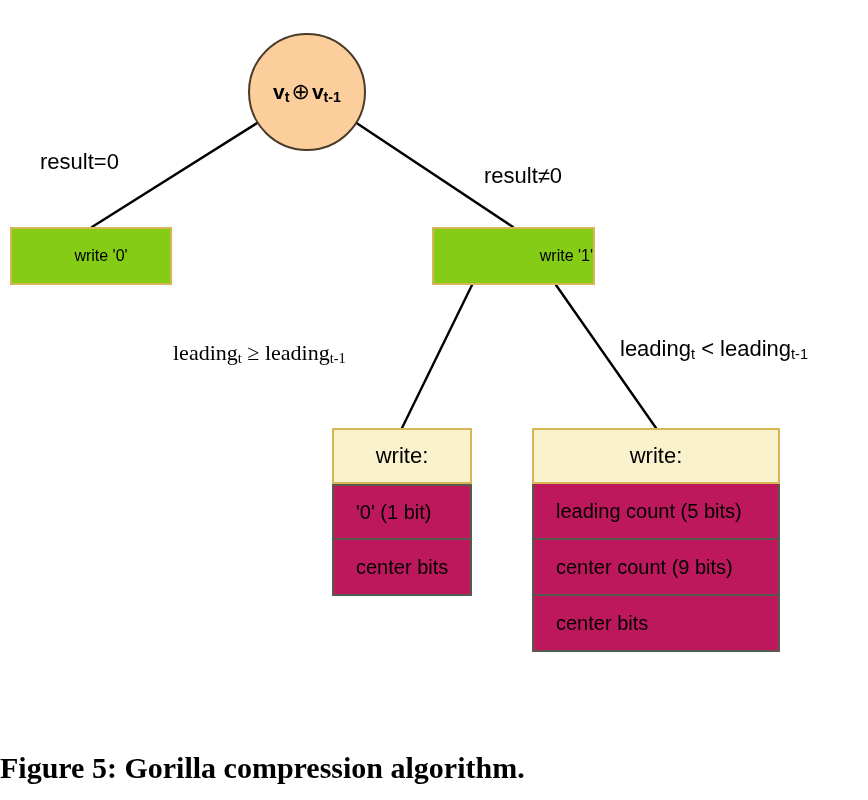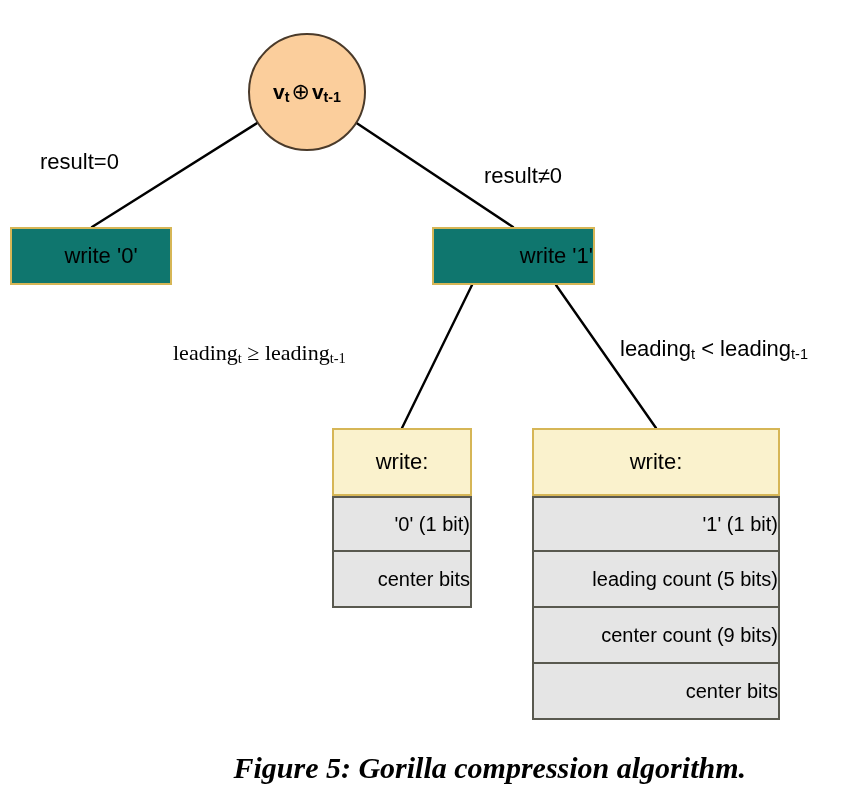--- a/index.html
+++ b/index.html
@@ -56,27 +56,27 @@
   }
   .xor-glyph {
     font-size: 22px;
     font-weight: normal;
     padding: 0 2px;
   }
 
   
   .rect-node {
     position: absolute;
-    background: #0f766e;
+    background: #84cc16;
     border: 2px solid #D6B656;
     box-sizing: border-box;
     display: flex;
     align-items: center;
     justify-content: center;
-    font-size: 22px;
+    font-size: 16px;
     padding-left: 20px;
   }
 
   
   .edge-label {
     position: absolute;
     font-size: 22px;
     white-space: nowrap;
   }
   .edge-label sub {
@@ -92,50 +92,49 @@
     box-sizing: border-box;
   }
   .table-node .thead {
     background: #FAF2CD;
     border: 2px solid #D6B656;
     box-sizing: border-box;
     display: flex;
     align-items: center;
     justify-content: center;
     font-size: 22px;
-    height: 68px;
+    height: 56px;
   }
   .table-node .trow {
-    background: #e5e5e5;
+    background: #be185d;
     border: 2px solid #59594f;
     border-top: none;
     box-sizing: border-box;
     display: flex;
     align-items: center;
-    justify-content: flex-end;
+    justify-content: flex-start;
     font-size: 20px;
     height: 56px;
     padding-left: 22px;
   }
   .table-node .trow.first {
     border-top: 2px solid #59594f;
   }
 
   
   .caption {
     position: absolute;
     left: 0;
     top: 735px;
     width: 746px;
-    text-align: right;
+    text-align: left;
     font-family: "Liberation Serif", serif;
     font-weight: bold;
     font-size: 30px;
     color: #000000;
-    font-style: italic;
   }
   .watermark {
     position: absolute;
     left: 688px;
     top: 742px;
     font-size: 26px;
     color: #cfcfcf;
     white-space: nowrap;
     font-family: "DejaVu Sans", sans-serif;
   }
@@ -189,23 +188,20 @@
     </div>
     <div class="trow">
       <span>center bits</span>
     </div>
   </div>
 
   <div class="table-node" style="left:532px; top:412px; width:248px;">
     <div class="thead">
       <span>write:</span>
     </div>
-    <div class="trow first">
-      <span>'1' (1 bit)</span>
-    </div>
     <div class="trow">
       <span>leading count (5 bits)</span>
     </div>
     <div class="trow">
       <span>center count (9 bits)</span>
     </div>
     <div class="trow">
       <span>center bits</span>
     </div>
   </div>

